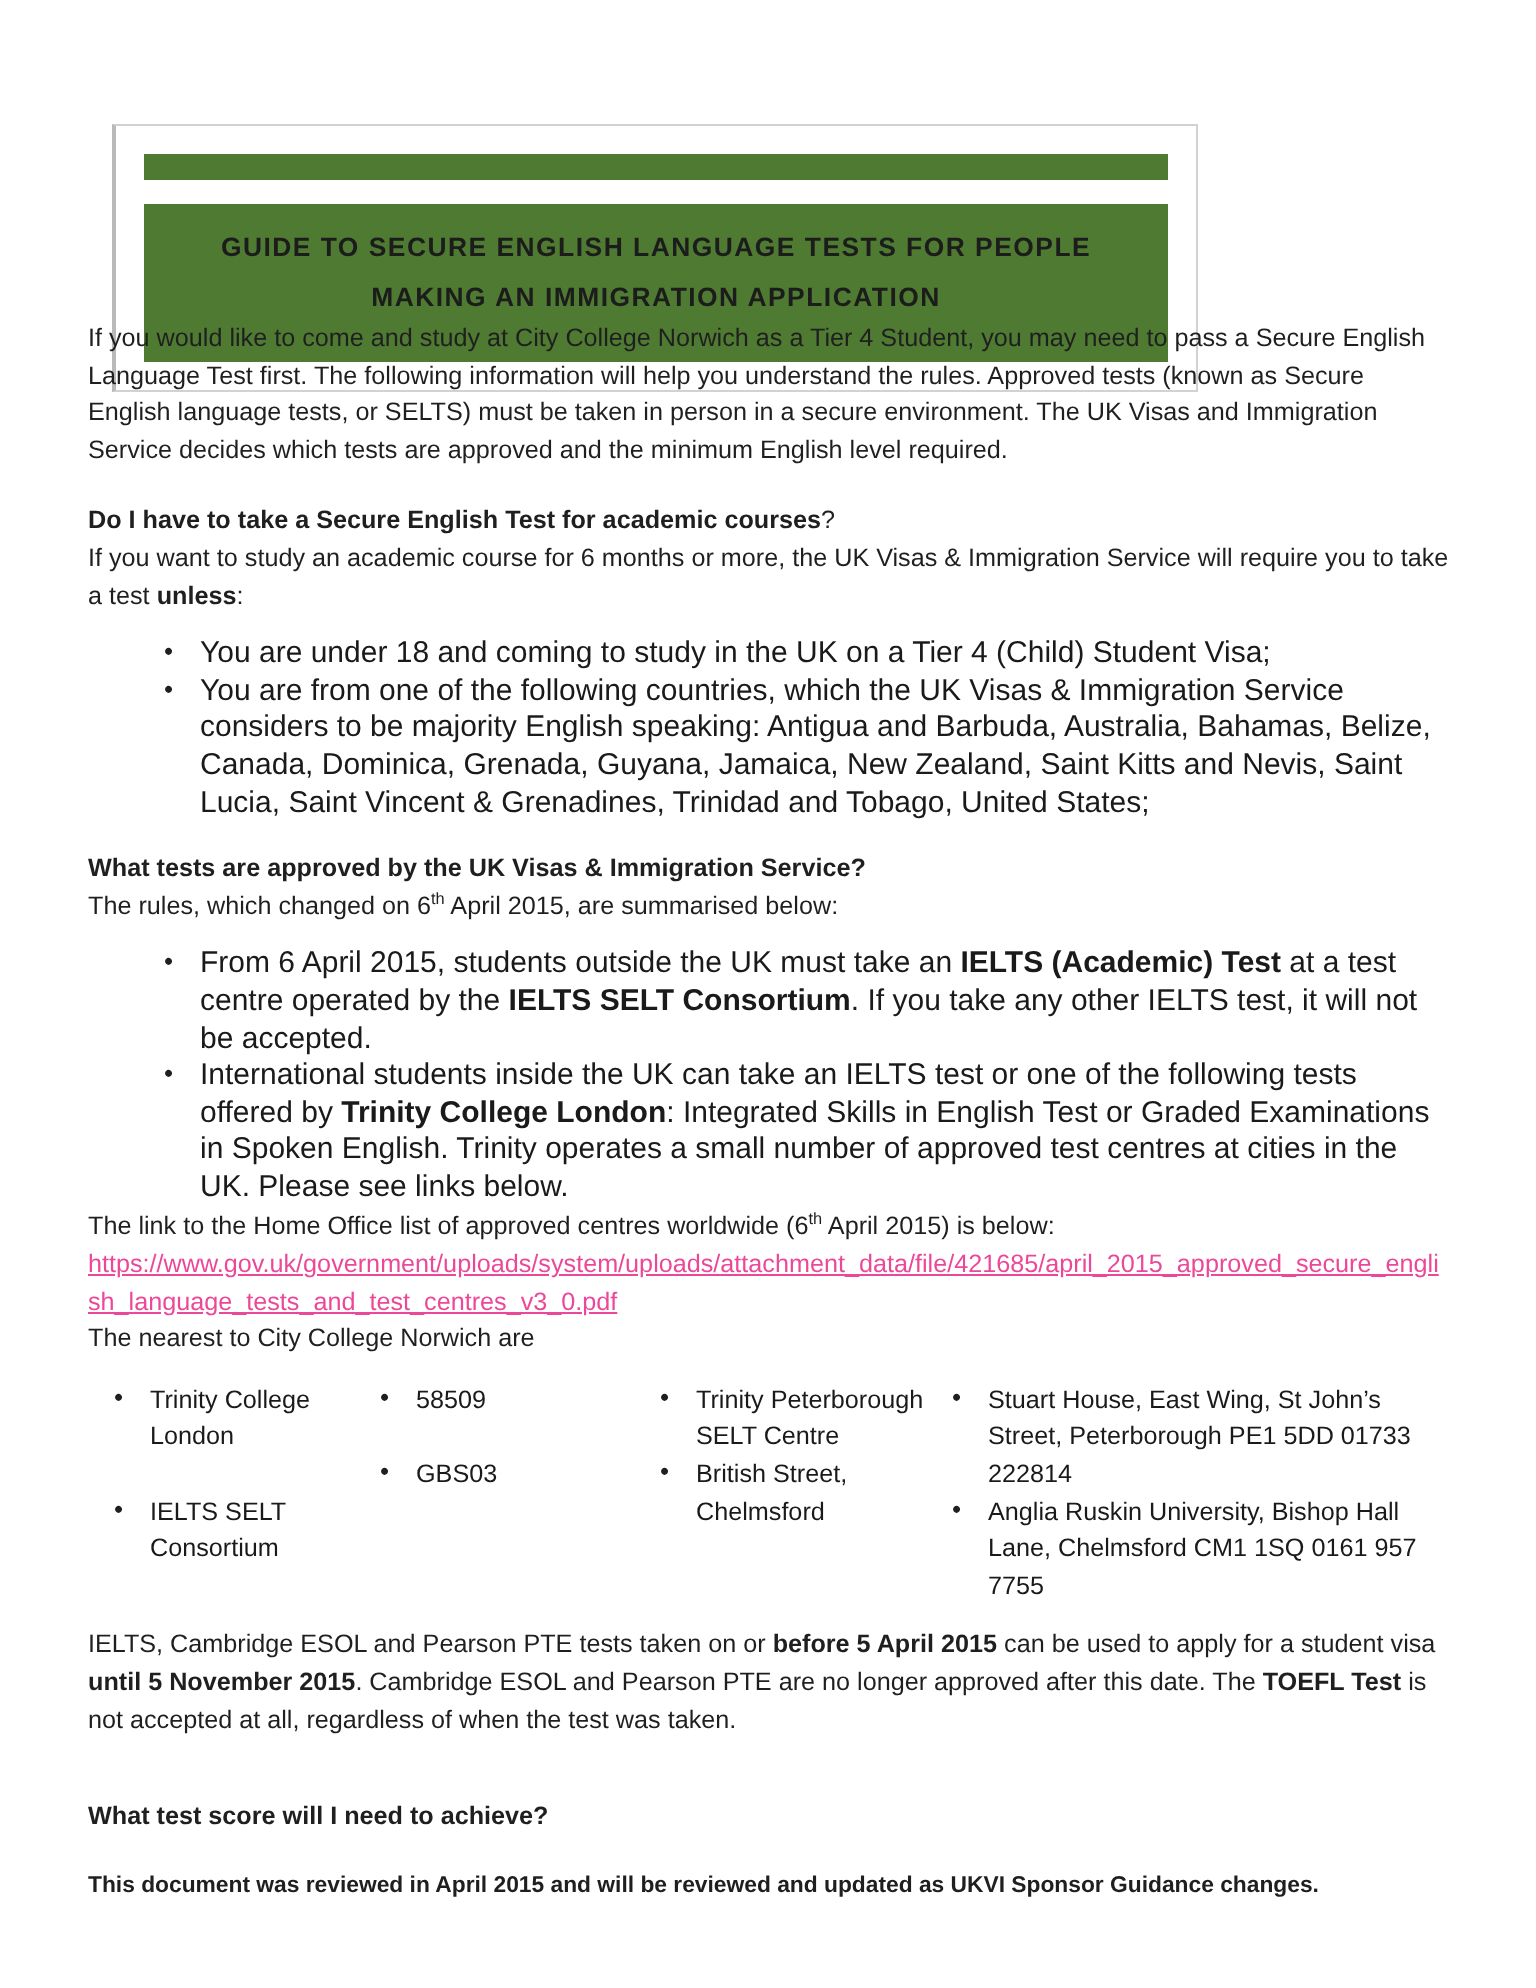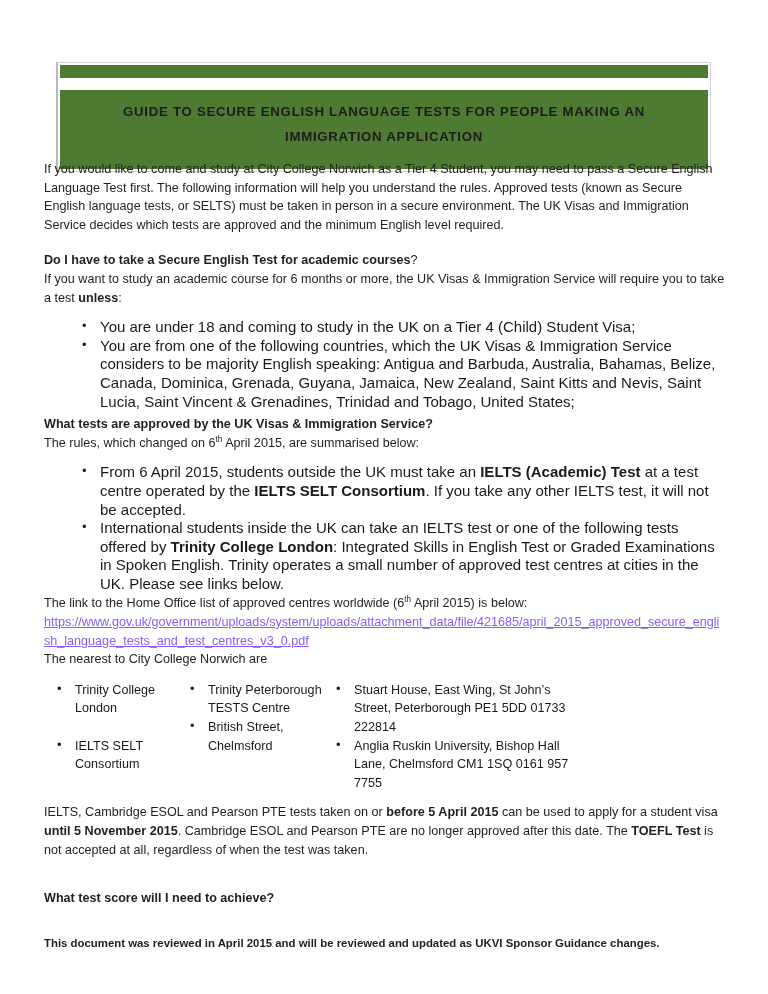--- a/index.html
+++ b/index.html
@@ -23,25 +23,25 @@
     height: 994px;
     box-sizing: border-box;
     padding: 0 44px;
   }
 
   
   .banner-frame {
     position: absolute;
     left: 56px;
     top: 62px;
-    width: 655px;
+    width: 543px;
     box-sizing: border-box;
     border: 1px solid #d2d2d2;
     border-left: 2px solid #b9b9b9;
-    padding: 2px;
+    padding: 14px;
     background: #ffffff;
   }
   .banner-bar {
     height: 13px;
     width: 100%;
     background: #4F7A32;
   }
   .banner-gap { height: 12px; }
   .banner-title {
     background: #4F7A32;
@@ -104,21 +104,21 @@
   ul.doc-list li::before {
     content: "\2022";
     position: absolute;
     left: 38px;
     top: -1px;
     font-size: 13px;
     color: #1f1f1f;
   }
 
   a.doclink {
-    color: #8b5cf6;
+    color: #ec4899;
     text-decoration: underline;
     font-size: 12.6px;
     line-height: 18.6px;
     word-break: break-all;
   }
 
   
   .cols {
     display: flex;
     margin-top: 12px;
@@ -190,21 +190,21 @@
 
     <p class="h-q para gap-lg"><span>Do I have to take a Secure English Test for academic courses</span><span class="nb">?</span></p>
 
     <p class="para gap"><span>If you want to study an academic course for 6 months or more, the UK Visas &amp; Immigration Service will require you to take a test </span><b>unless</b><span>:</span></p>
 
     <ul class="doc-list" style="margin-top:11px;">
       <li>You are under 18 and coming to study in the UK on a Tier 4 (Child) Student Visa;</li>
       <li>You are from one of the following countries, which the UK Visas &amp; Immigration Service considers to be majority English speaking: Antigua and Barbuda, Australia, Bahamas, Belize, Canada, Dominica, Grenada, Guyana, Jamaica, New Zealand, Saint Kitts and Nevis, Saint Lucia, Saint Vincent &amp; Grenadines, Trinidad and Tobago, United States;</li>
     </ul>
 
-    <p class="h-q" style="margin-top:4px;">What tests are approved by the UK Visas &amp; Immigration Service?</p>
+    <p class="h-q" style="margin-top:14px;">What tests are approved by the UK Visas &amp; Immigration Service?</p>
 
     <p class="para gap"><span>The rules, which changed on 6</span><sup>th</sup><span> April 2015, are summarised below:</span></p>
 
     <ul class="doc-list" style="margin-top:11px;">
       <li><span>From 6 April 2015, students outside the UK must take an </span><b>IELTS (Academic) Test</b><span> at a test centre operated by the </span><b>IELTS SELT Consortium</b><span>. If you take any other IELTS test, it will not be accepted.</span></li>
       <li><span>International students inside the UK can take an IELTS test or one of the following tests offered by </span><b>Trinity College London</b><span>: Integrated Skills in English Test or Graded Examinations in Spoken English. Trinity operates a small number of approved test centres at cities in the UK. Please see links below.</span></li>
     </ul>
 
     <p class="para" style="margin-top:1px;"><span>The link to the Home Office list of approved centres worldwide (6</span><sup>th</sup><span> April 2015) is below:</span></p>
 
@@ -212,23 +212,29 @@
 
     <p class="para gap">The nearest to City College Norwich are</p>
 
     <div class="cols">
       <div class="col col-1">
         <ul class="col-list">
           <li>Trinity College London</li>
           <li>IELTS SELT Consortium</li>
         </ul>
       </div>
+      <div class="col col-2">
+        <ul class="col-list">
+          <li>58509</li>
+          <li>GBS03</li>
+        </ul>
+      </div>
       <div class="col col-3">
         <ul class="col-list tight">
-          <li>Trinity Peterborough TESTS Centre</li>
+          <li>Trinity Peterborough SELT Centre</li>
           <li>British Street, Chelmsford</li>
         </ul>
       </div>
       <div class="col col-4">
         <ul class="col-list tight">
           <li>Stuart House, East Wing, St John’s Street, Peterborough PE1 5DD 01733 222814</li>
           <li>Anglia Ruskin University, Bishop Hall Lane, Chelmsford CM1 1SQ 0161 957 7755</li>
         </ul>
       </div>
     </div>

